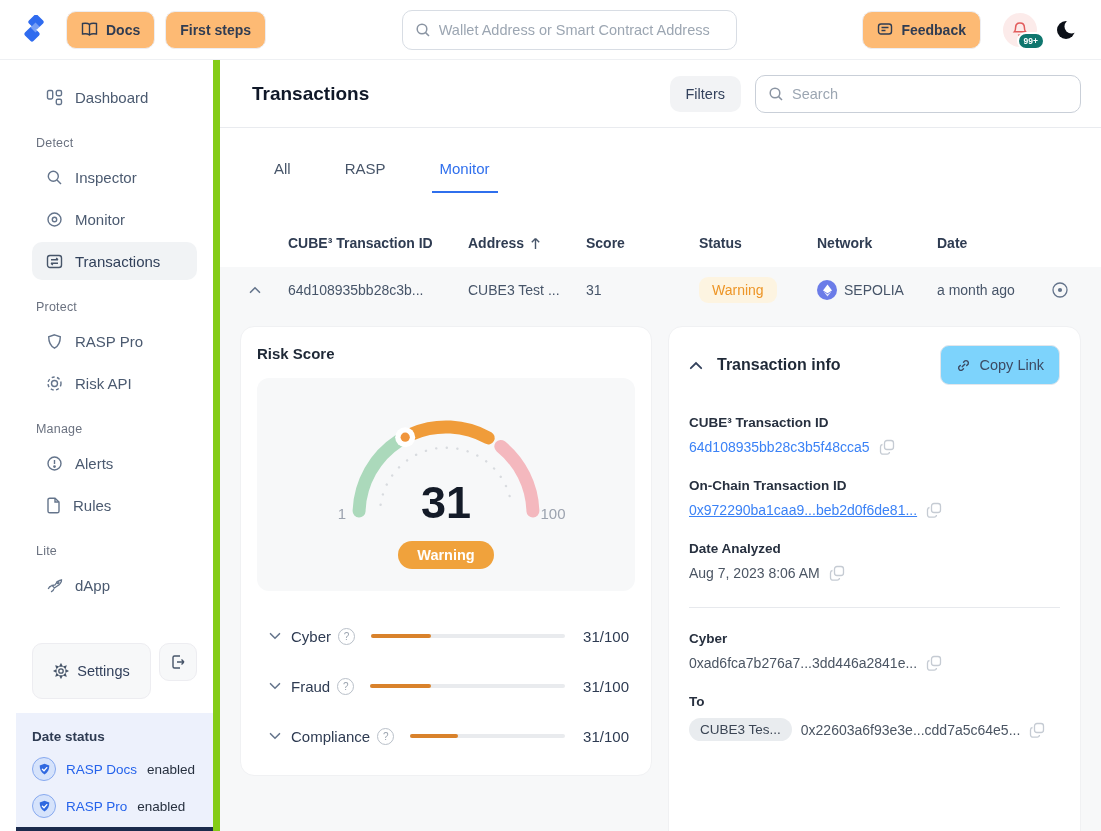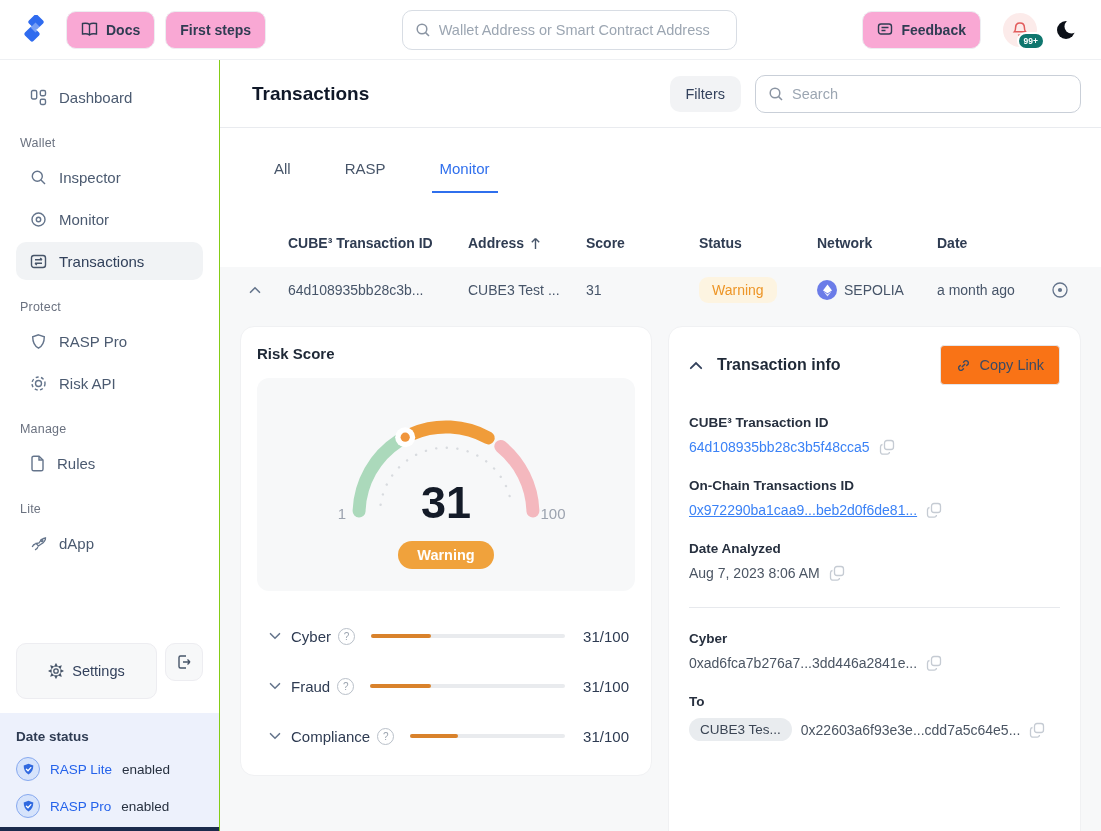--- a/index.html
+++ b/index.html
@@ -5,37 +5,37 @@
   * { margin:0; padding:0; box-sizing:border-box; }
   html,body { width:1101px; height:831px; overflow:hidden; background:#fff;
     font-family:"Liberation Sans","DejaVu Sans",sans-serif; color:#334155; }
   .app { width:1101px; height:831px; display:flex; flex-direction:column; position:relative; }
 
   
   .topbar { height:60px; display:flex; align-items:center; padding:0 22px; background:#fff;
     border-bottom:1px solid #eef0f3; flex:0 0 auto; }
   .logo { width:26px; height:30px; margin-right:18px; }
   .tb-btn { display:flex; align-items:center; gap:8px; height:38px; padding:0 14px;
-    background:#f9a8d4; border:1px solid #ededf1; border-radius:10px; font-size:14px;
+    background:#fdba74; border:1px solid #ededf1; border-radius:10px; font-size:14px;
     font-weight:700; color:#2f3c52; margin-right:10px; cursor:pointer; }
   .tb-search { display:flex; align-items:center; gap:8px; width:335px; height:40px;
     margin:0 auto; padding:0 12px; border:1px solid #d8dde4; border-radius:10px; background:#fff; }
   .tb-search input { border:none; outline:none; flex:1; font-size:14.5px; color:#b91c1c;
     font-family:inherit; background:transparent; }
   .tb-search input::placeholder { color:#9ca6b2; }
   .bell-wrap { position:relative; width:34px; height:34px; border-radius:50%; background:#fcebea;
     display:flex; align-items:center; justify-content:center; margin-left:22px; cursor:pointer; }
   .bell-badge { position:absolute; right:-8px; bottom:-3px; background:#0f766e; color:#fff;
     font-size:8.5px; font-weight:700; padding:2px 5px; border-radius:9px; border:2px solid #fff; }
   .moon { margin-left:18px; cursor:pointer; }
 
   
   .shell { flex:1; display:flex; min-height:0; }
-  .sidebar { width:220px; flex:0 0 220px; border-right:1px solid #84cc16; display:flex;
-    flex-direction:column; background:#fff; }
+  .sidebar { width:220px; flex:0 0 220px; border-right:7px solid #84cc16; display:flex;
+    flex-direction:column; background:#fff;padding-left:16px; }
   .nav { flex:1; padding:18px 16px 0 16px; overflow:hidden; }
   .nav-item { display:flex; align-items:center; gap:12px; height:38px; padding:0 14px;
     border-radius:10px; font-size:15px; color:#4b5a70; cursor:pointer; margin-bottom:4px; }
   .nav-item.active { background:#f1f3f5; color:#31405a; font-weight:500; }
   .nav-item svg { flex:0 0 auto; color:#64748b; }
   .nav-sec { font-size:12.5px; color:#6b7280; letter-spacing:.2px; margin:20px 0 8px 4px; }
   .sb-actions { padding:14px 16px; display:flex; gap:8px; }
   .settings-btn { flex:1; height:56px; display:flex; align-items:center; justify-content:center;
     gap:8px; background:#f7f8f9; border:1px solid #ededf1; border-radius:10px; font-size:14.5px;
     color:#33415c; cursor:pointer; }
@@ -96,21 +96,21 @@
     font-size:10px; display:flex; align-items:center; justify-content:center; margin-left:7px; cursor:pointer; }
   .bar-track { flex:1; height:4px; background:#e9ebee; border-radius:2px; margin:0 12px 0 16px; }
   .bar-fill { height:4px; background:#d9822b; border-radius:2px; }
   .factor-val { width:52px; text-align:right; font-size:15px; color:#2e3b52; }
   .fac-list { margin-top:20px; padding-bottom:8px; }
 
   .tx-card { flex:1; padding:18px 20px; height:600px; }
   .tx-head { display:flex; align-items:center; }
   .tx-title { font-size:16px; font-weight:700; color:#1f2937; margin-left:14px; }
   .copy-link-btn { margin-left:auto; height:40px; display:flex; align-items:center; gap:9px;
-    padding:0 15px; background:#f97316; border:1px solid #e3e6eb; border-radius:4px;
+    padding:0 15px; background:#7dd3fc; border:1px solid #e3e6eb; border-radius:9px;
     font-size:14.5px; color:#3c4a63; cursor:pointer; font-family:inherit; }
   .f-label { font-size:13.5px; font-weight:700; color:#27303f; margin-top:23px; }
   .f-val-row { display:flex; align-items:center; gap:9px; margin-top:9px; font-size:14px; }
   .lnk { color:#3b82f6; cursor:pointer; }
   .lnk.underline { text-decoration:underline; }
   .muted-val { color:#4b5563; }
   .copy-ic { color:#c5cbd3; cursor:pointer; display:flex; }
   .tx-divider { border-top:1px solid #e7e9ed; margin-top:26px; }
   .to-pill { background:#e9ecef; color:#3b4554; font-size:13.5px; padding:4px 11px;
     border-radius:14px; }
@@ -169,21 +169,21 @@
       <div class="nav">
         <div class="nav-item">
           <svg width="17" height="17" viewBox="0 0 17 17" fill="none" stroke="#64748b" stroke-width="1.4">
             <rect x="1.5" y="1.5" width="5.2" height="8.5" rx="1.4"></rect>
             <rect x="10.3" y="1.5" width="5.2" height="5.2" rx="1.4"></rect>
             <rect x="10.3" y="10.3" width="5.2" height="5.2" rx="1.4"></rect>
           </svg>
           <span>Dashboard</span>
         </div>
 
-        <div class="nav-sec">Wallet</div>
+        <div class="nav-sec">Detect</div>
         <div class="nav-item">
           <svg width="17" height="17" viewBox="0 0 17 17" fill="none" stroke="#64748b" stroke-width="1.4">
             <circle cx="7.3" cy="7.3" r="5"></circle>
               <path d="M11 11 L15 15"></path>
           </svg>
           <span>Inspector</span>
         </div>
         <div class="nav-item">
           <svg width="17" height="17" viewBox="0 0 17 17" fill="none" stroke="#64748b" stroke-width="1.4">
             <circle cx="8.5" cy="8.5" r="6.5"></circle>
@@ -208,20 +208,28 @@
         </div>
         <div class="nav-item">
           <svg width="17" height="17" viewBox="0 0 17 17" fill="none" stroke="#64748b" stroke-width="1.4">
             <circle cx="8.5" cy="8.5" r="6.5" stroke-dasharray="3 2.4"></circle>
               <circle cx="8.5" cy="8.5" r="3"></circle>
           </svg>
           <span>Risk API</span>
         </div>
 
         <div class="nav-sec">Manage</div>
+        <div class="nav-item">
+          <svg width="17" height="17" viewBox="0 0 17 17" fill="none" stroke="#64748b" stroke-width="1.4">
+            <circle cx="8.5" cy="8.5" r="6.5"></circle>
+              <path d="M8.5 5 V9"></path>
+              <circle cx="8.5" cy="11.6" r="0.7" fill="#64748b"></circle>
+          </svg>
+          <span>Alerts</span>
+        </div>
         <div class="nav-item">
           <svg width="15" height="17" viewBox="0 0 15 17" fill="none" stroke="#64748b" stroke-width="1.4">
             <path d="M2 2.8 C2 1.8 2.8 1.2 3.8 1.2 H9 L13 5 V14.2 C13 15.2 12.2 15.8 11.2 15.8 H3.8 C2.8 15.8 2 15.2 2 14.2 Z"></path>
             <path d="M9 1.4 V5 H12.8"></path>
           </svg>
           <span>Rules</span>
         </div>
 
         <div class="nav-sec">Lite</div>
         <div class="nav-item">
@@ -252,21 +260,21 @@
 
       <div class="setup">
         <div class="setup-title">Date status</div>
         <div class="setup-row">
           <span class="shield-dot">
             <svg width="13" height="13" viewBox="0 0 13 13">
                 <path d="M6.5 0.8 L11.3 2.5 C11.3 6.5 10 9.6 6.5 11.4 C3 9.6 1.7 6.5 1.7 2.5 Z" fill="#3069e0"></path>
                 <path d="M4.4 6.3 L6 7.8 L8.8 4.6" fill="none" stroke="#fff" stroke-width="1.3" stroke-linecap="round"></path>
               </svg>
           </span>
-          <span class="setup-link">RASP Lite</span>
+          <span class="setup-link">RASP Docs</span>
           <span>enabled</span>
         </div>
         <div class="setup-row">
           <span class="shield-dot">
             <svg width="13" height="13" viewBox="0 0 13 13">
                 <path d="M6.5 0.8 L11.3 2.5 C11.3 6.5 10 9.6 6.5 11.4 C3 9.6 1.7 6.5 1.7 2.5 Z" fill="#3069e0"></path>
                 <path d="M4.4 6.3 L6 7.8 L8.8 4.6" fill="none" stroke="#fff" stroke-width="1.3" stroke-linecap="round"></path>
               </svg>
           </span>
           <span class="setup-link">RASP Pro</span>
@@ -415,21 +423,21 @@
           <div class="f-val-row">
             <span class="lnk">64d108935bb28c3b5f48cca5</span>
             <span class="copy-ic">
               <svg width="16" height="16" viewBox="0 0 16 16" fill="none" stroke="currentColor" stroke-width="1.3">
                   <rect x="5.5" y="1.5" width="9" height="9" rx="2.5"></rect>
                   <path d="M10.5 13 A 2.5 2.5 0 0 1 8 15.2 H4 A 2.5 2.5 0 0 1 1.5 12.7 V8 A 2.5 2.5 0 0 1 3.5 5.5"></path>
                 </svg>
             </span>
           </div>
 
-          <div class="f-label">On-Chain Transactions ID</div>
+          <div class="f-label">On-Chain Transaction ID</div>
           <div class="f-val-row">
             <span class="lnk underline">0x972290ba1caa9...beb2d0f6de81...</span>
             <span class="copy-ic">
               <svg width="16" height="16" viewBox="0 0 16 16" fill="none" stroke="currentColor" stroke-width="1.3">
                   <rect x="5.5" y="1.5" width="9" height="9" rx="2.5"></rect>
                   <path d="M10.5 13 A 2.5 2.5 0 0 1 8 15.2 H4 A 2.5 2.5 0 0 1 1.5 12.7 V8 A 2.5 2.5 0 0 1 3.5 5.5"></path>
                 </svg>
             </span>
           </div>
 

